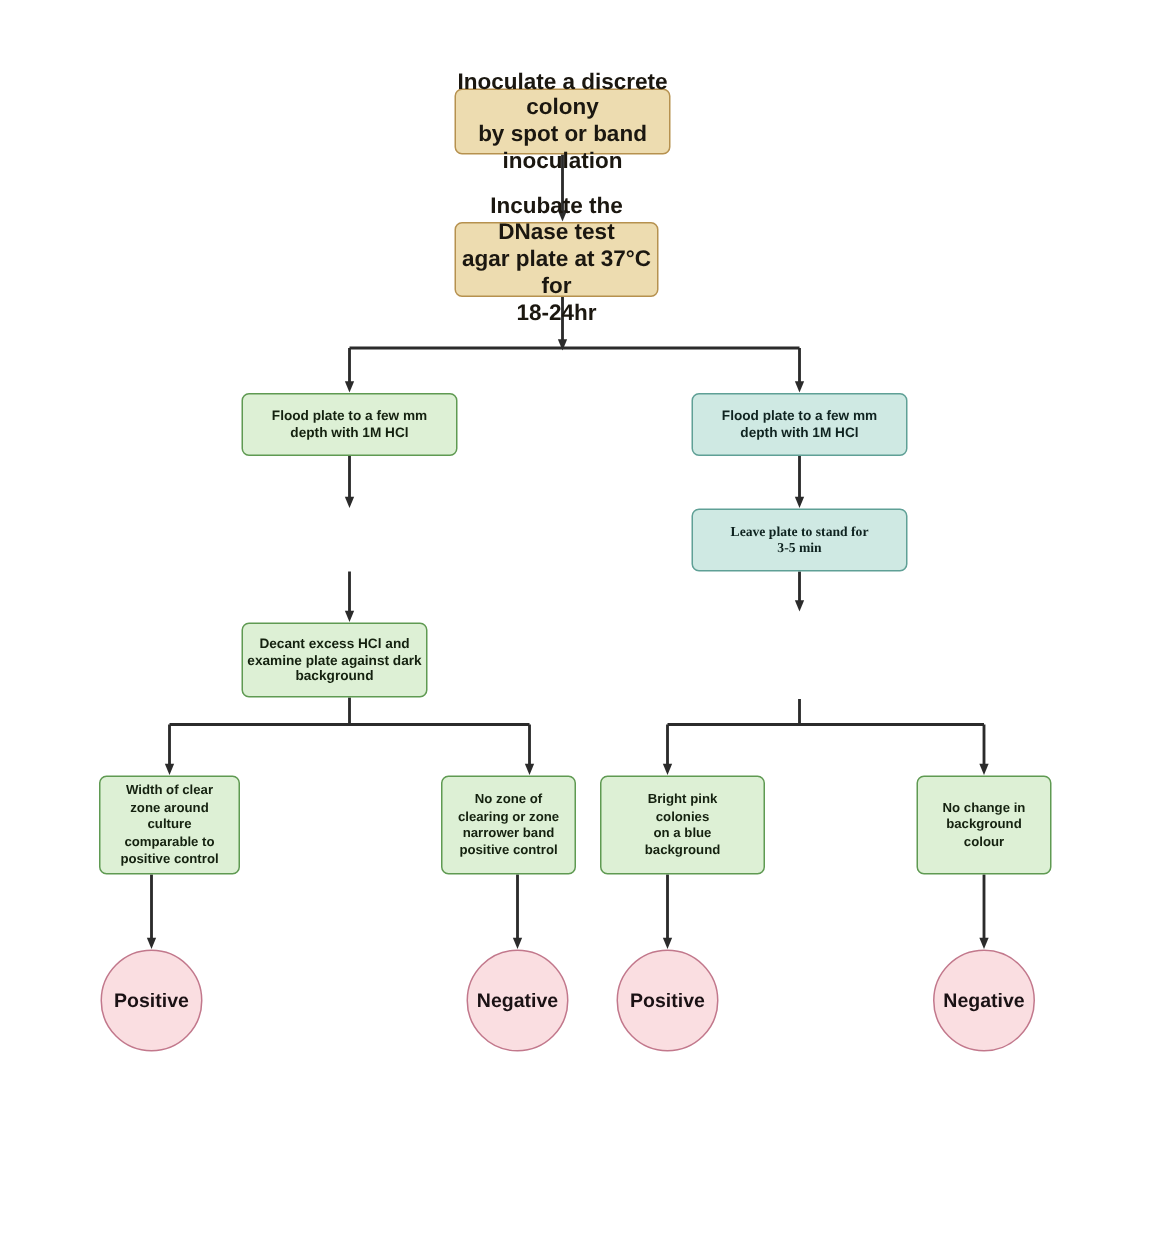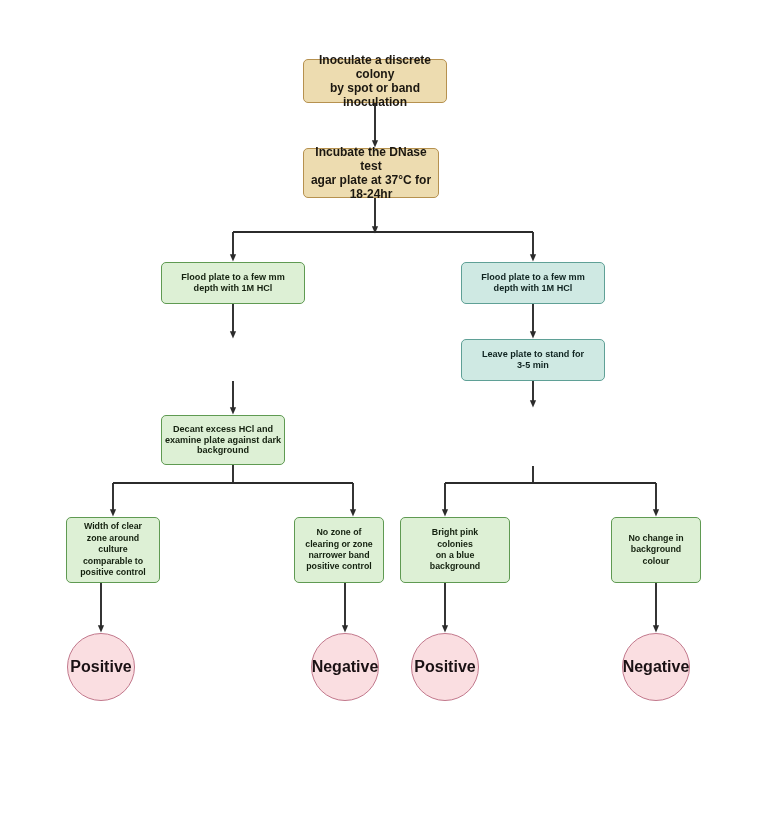--- a/index.html
+++ b/index.html
@@ -36,21 +36,21 @@
     text-align: center;
     font-weight: bold;
     color: #15130f;
     line-height: 1.18;
     white-space: pre-line;
     border-radius: 5px;
   }
   .node.tan {
     background: #eddcb0;
     border: 1.3px solid #b6914f;
-    font-size: 12px;
+    font-size: 15px;
     color: #1b1710;
   }
   .node.green {
     background: #ddf0d5;
     border: 1.3px solid #5f9a52;
     font-size: 9.1px;
     color: #14210f;
   }
   .node.teal {
     background: #cfe9e3;
@@ -59,21 +59,21 @@
     color: #0f2320;
   }
   .node.leaf {
     font-size: 8.8px;
     line-height: 1.3;
   }
   .node.circle {
     background: #fadee1;
     border: 1.4px solid #c2788c;
     border-radius: 50%;
-    font-size: 16px;
+    font-size: 13px;
     color: #1a1114;
   }
 </style>
 </head>
 <body>
 
 <div id="chart-root">
 
   <svg class="edges" viewBox="0 0 768 823" xmlns="http://www.w3.org/2000/svg">
     <defs>
@@ -120,21 +120,21 @@
 agar plate at 37°C for
 18-24hr</div>
 
   <div class="node green" style="left:161px; top:262px; width:144px; height:42px;">Flood plate to a few mm
 depth with 1M HCl</div>
 
   <div class="node teal" style="left:461px; top:262px; width:144px; height:42px;">Flood plate to a few mm
 depth with 1M HCl</div>
 
 
-  <div class="node teal" style="left:461px; top:339px; width:144px; height:42px;">Leave plate to stand for
+  <div class="node teal" style="left:461px; top:339px; width:144px; height:42px;font-family:Liberation Serif, serif;">Leave plate to stand for
 3-5 min</div>
 
   <div class="node green" style="left:161px; top:415px; width:124px; height:50px;">Decant excess HCl and
 examine plate against dark
 background</div>
 
 
   <div class="node green leaf" style="left:66px; top:517px; width:94px; height:66px;">Width of clear
 zone around
 culture

